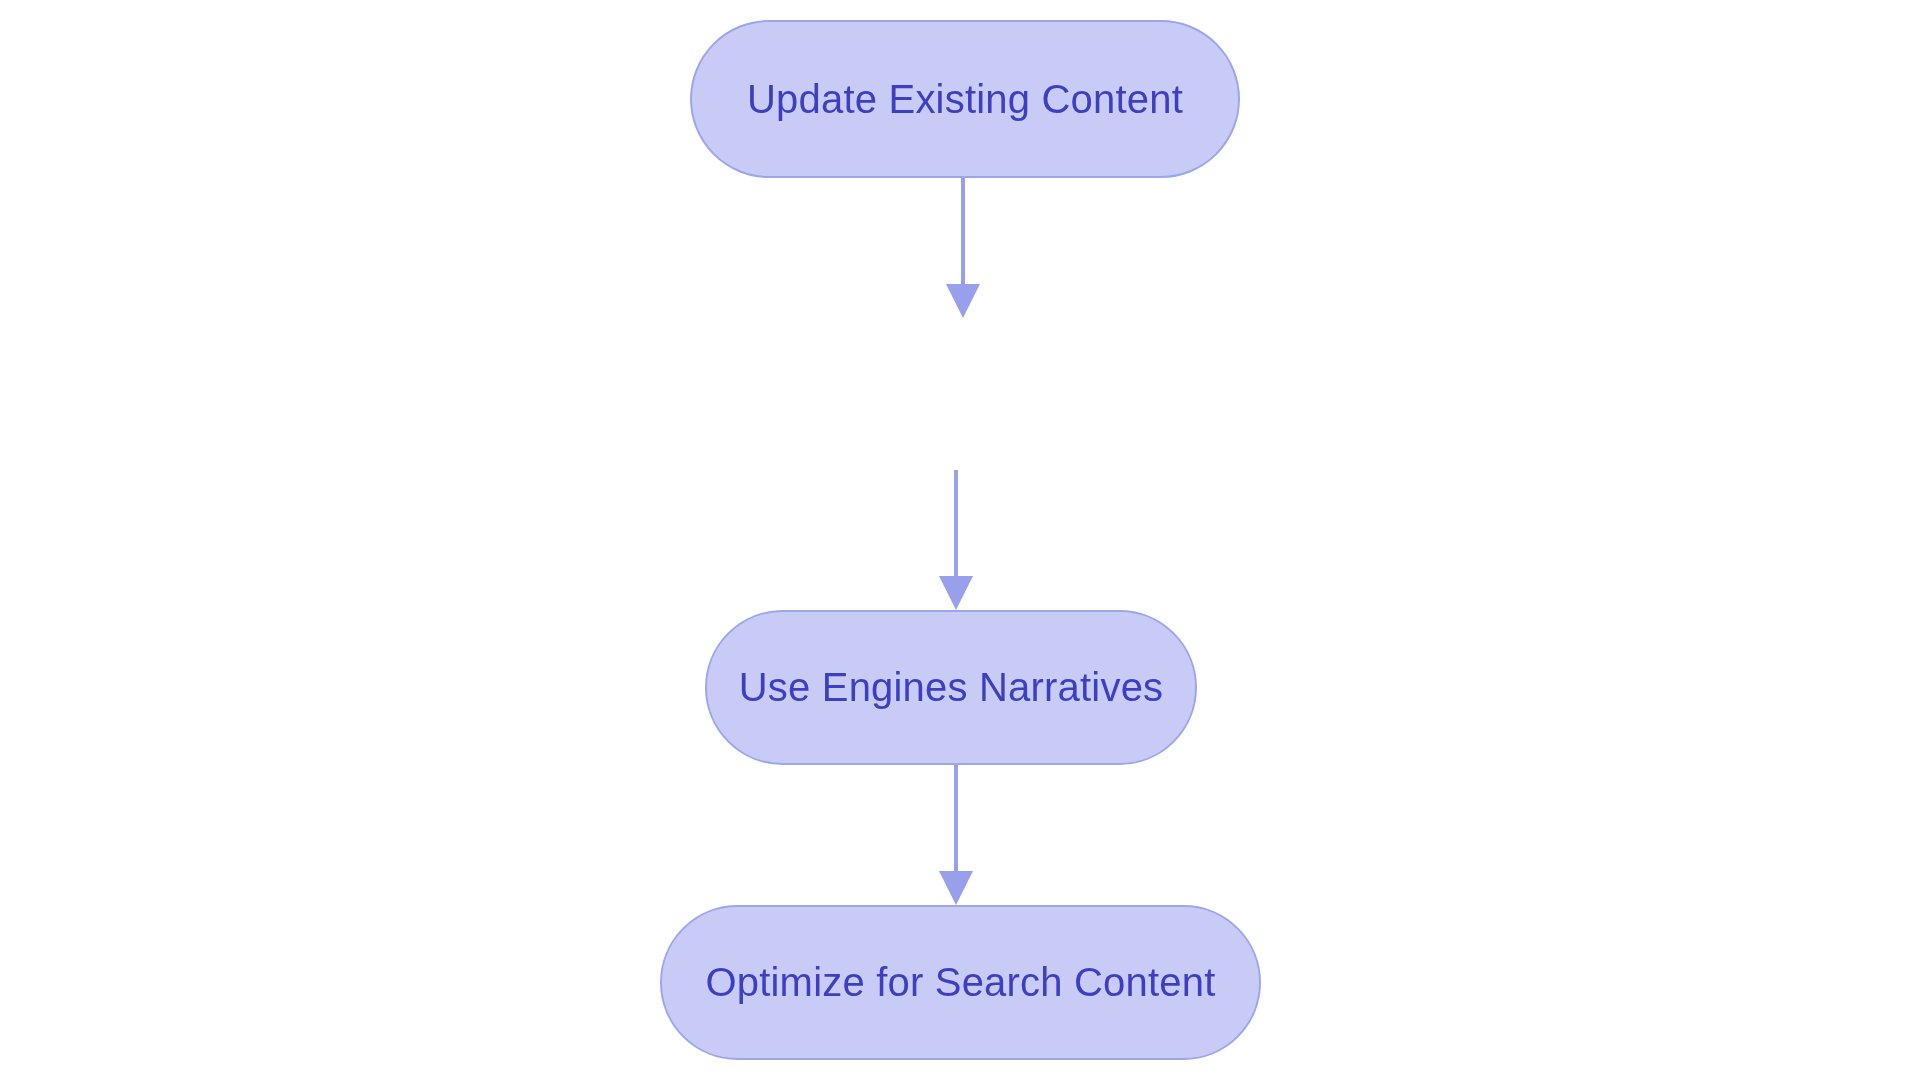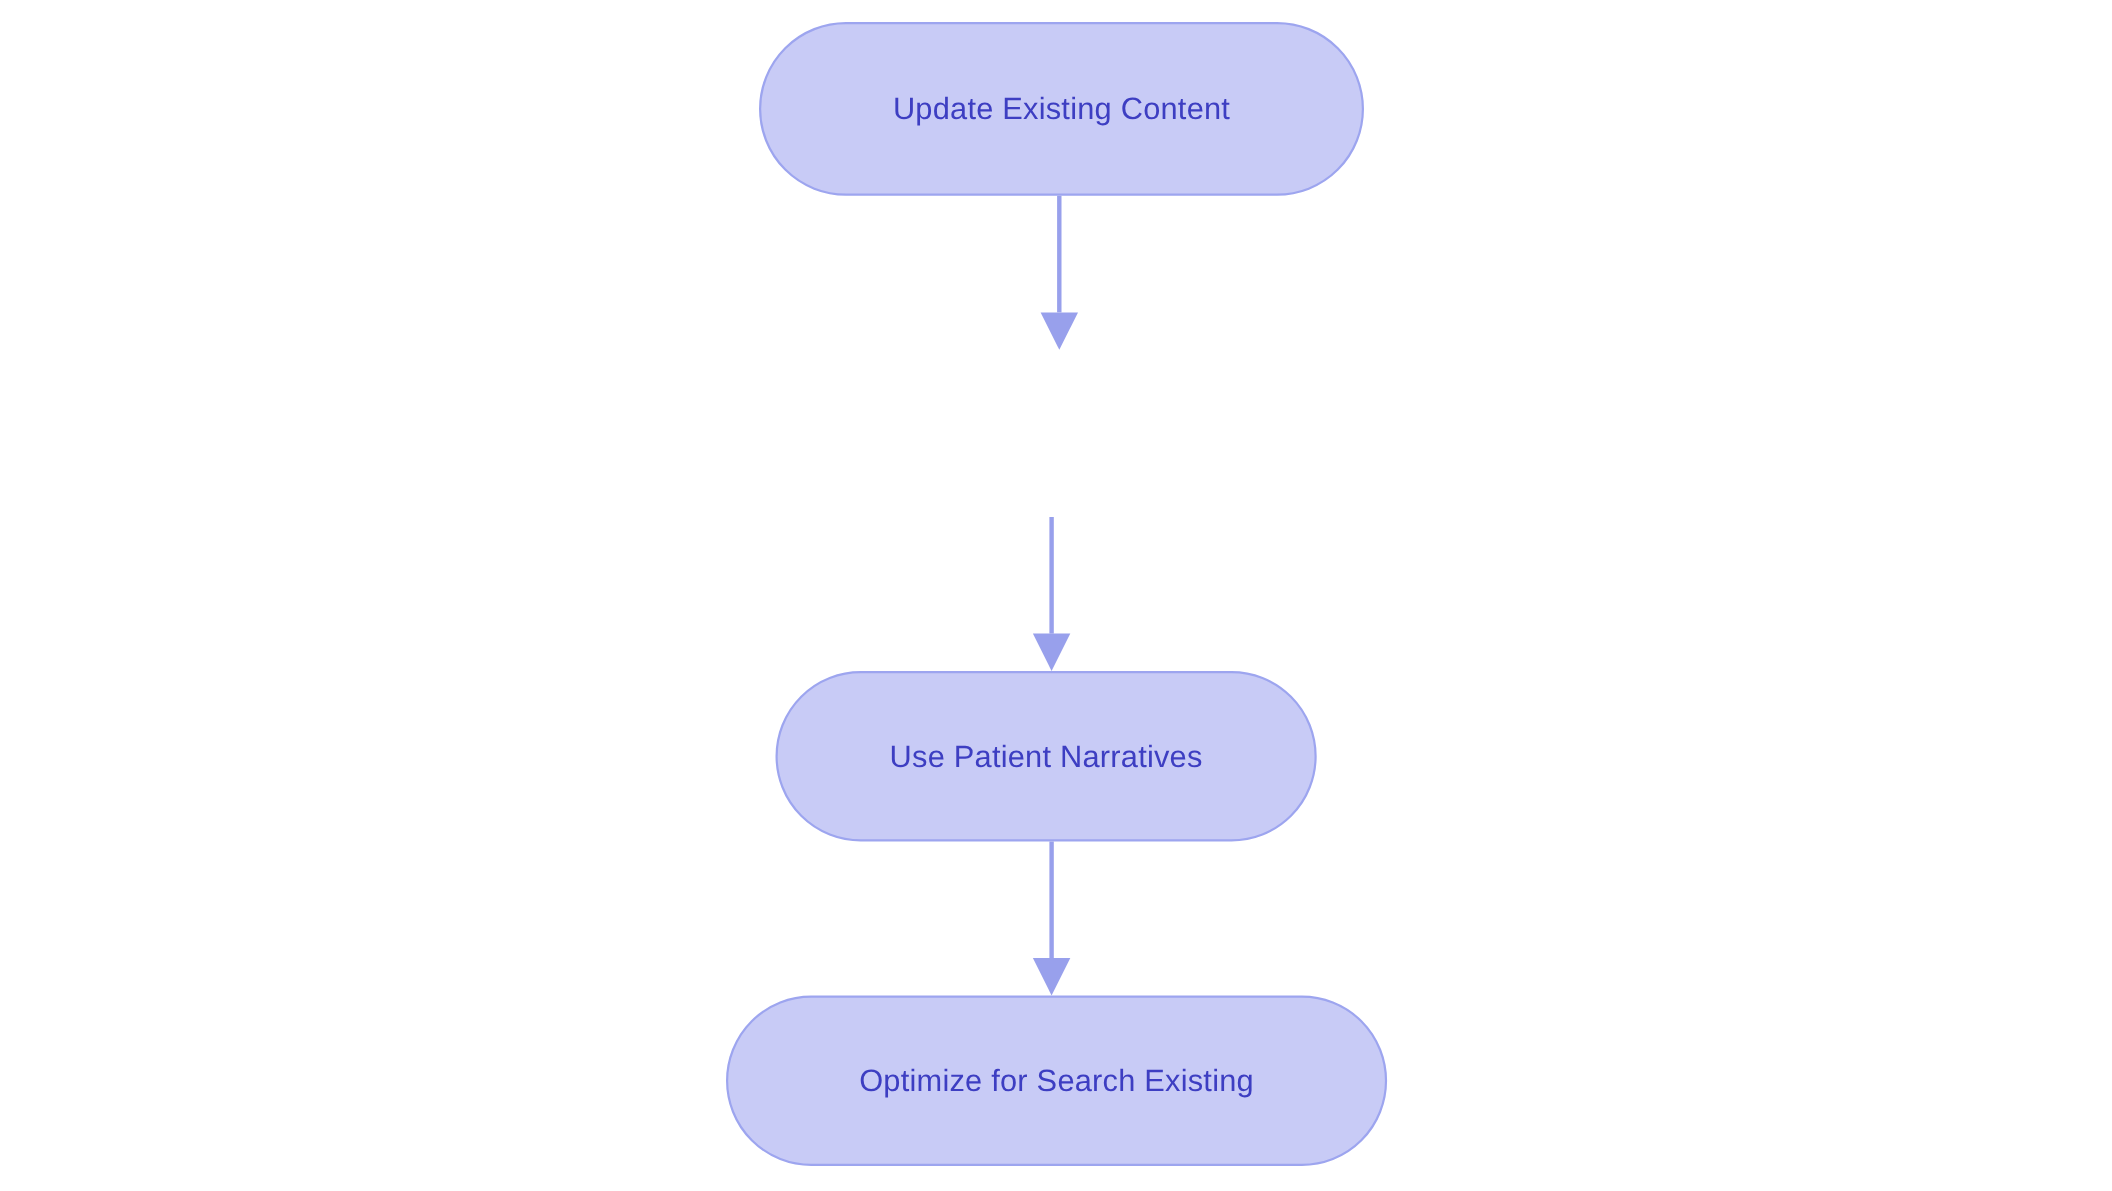--- a/index.html
+++ b/index.html
@@ -21,21 +21,21 @@
     display: flex;
     align-items: center;
     justify-content: center;
     background: var(--node-fill, #c8cbf6);
     border: 2px solid var(--node-border, #9da5ef);
     border-radius: 999px;
     cursor: default;
   }
   .node-label {
     color: var(--node-text, #3d3ec2);
-    font-size: 28px;
+    font-size: 40px;
     font-weight: 500;
     letter-spacing: 0.2px;
     white-space: nowrap;
     user-select: none;
     text-align: right;
   }
   .edge {
     position: absolute;
     display: flex;
     flex-direction: column;
@@ -55,24 +55,24 @@
   }
 </style>
 </head>
 <body>
 
 <div class="canvas" id="canvas">
     <div class="node" style="left: 690px; top: 20px; width: 550px; height: 158px;">
     <span class="node-label">Update Existing Content</span>
   </div>
     <div class="node" style="left: 705px; top: 610px; width: 492px; height: 155px;">
-    <span class="node-label">Use Patient Narratives</span>
+    <span class="node-label">Use Engines Narratives</span>
   </div>
     <div class="node" style="left: 660px; top: 905px; width: 601px; height: 155px;">
-    <span class="node-label">Optimize for Search Existing</span>
+    <span class="node-label">Optimize for Search Content</span>
   </div>
     <div class="edge" style="left: 946px; top: 178px; width: 34px; height: 140px;">
     <div class="edge-line"></div>
     <div class="edge-head"></div>
   </div>
     <div class="edge" style="left: 939px; top: 470px; width: 34px; height: 140px;">
     <div class="edge-line"></div>
     <div class="edge-head"></div>
   </div>
     <div class="edge" style="left: 939px; top: 765px; width: 34px; height: 140px;">

